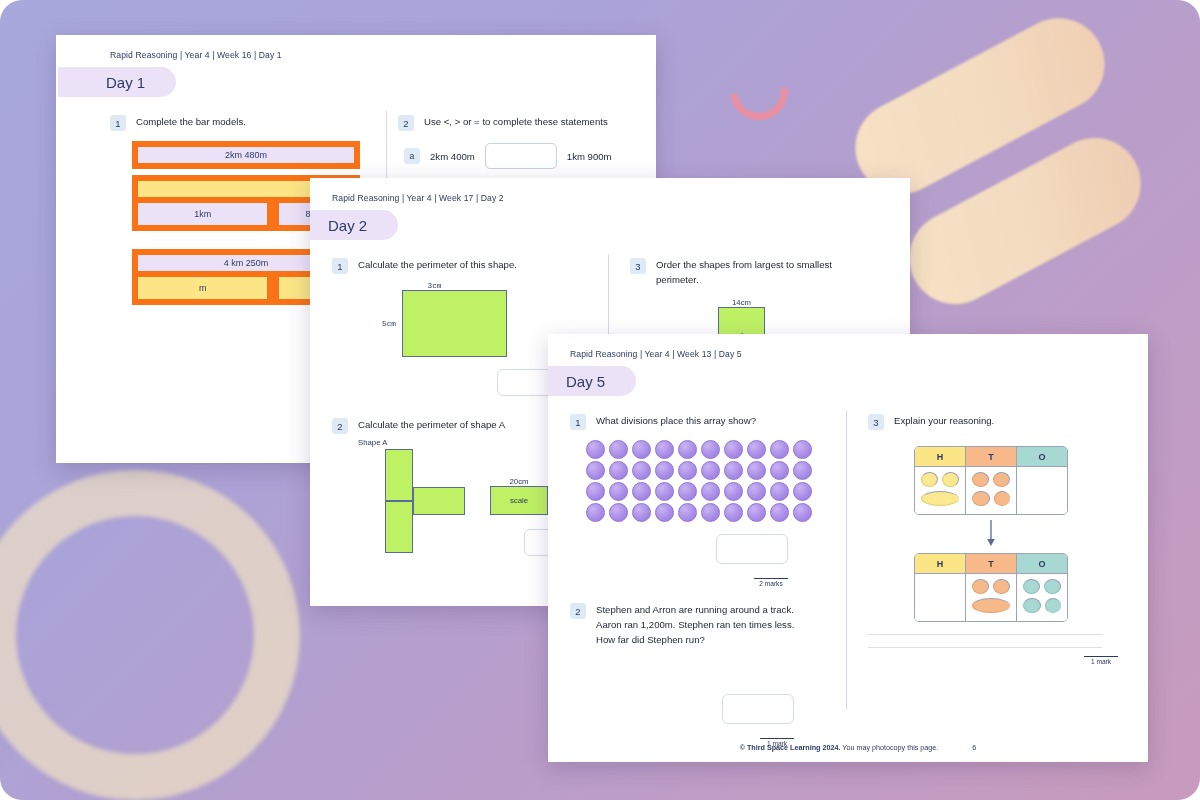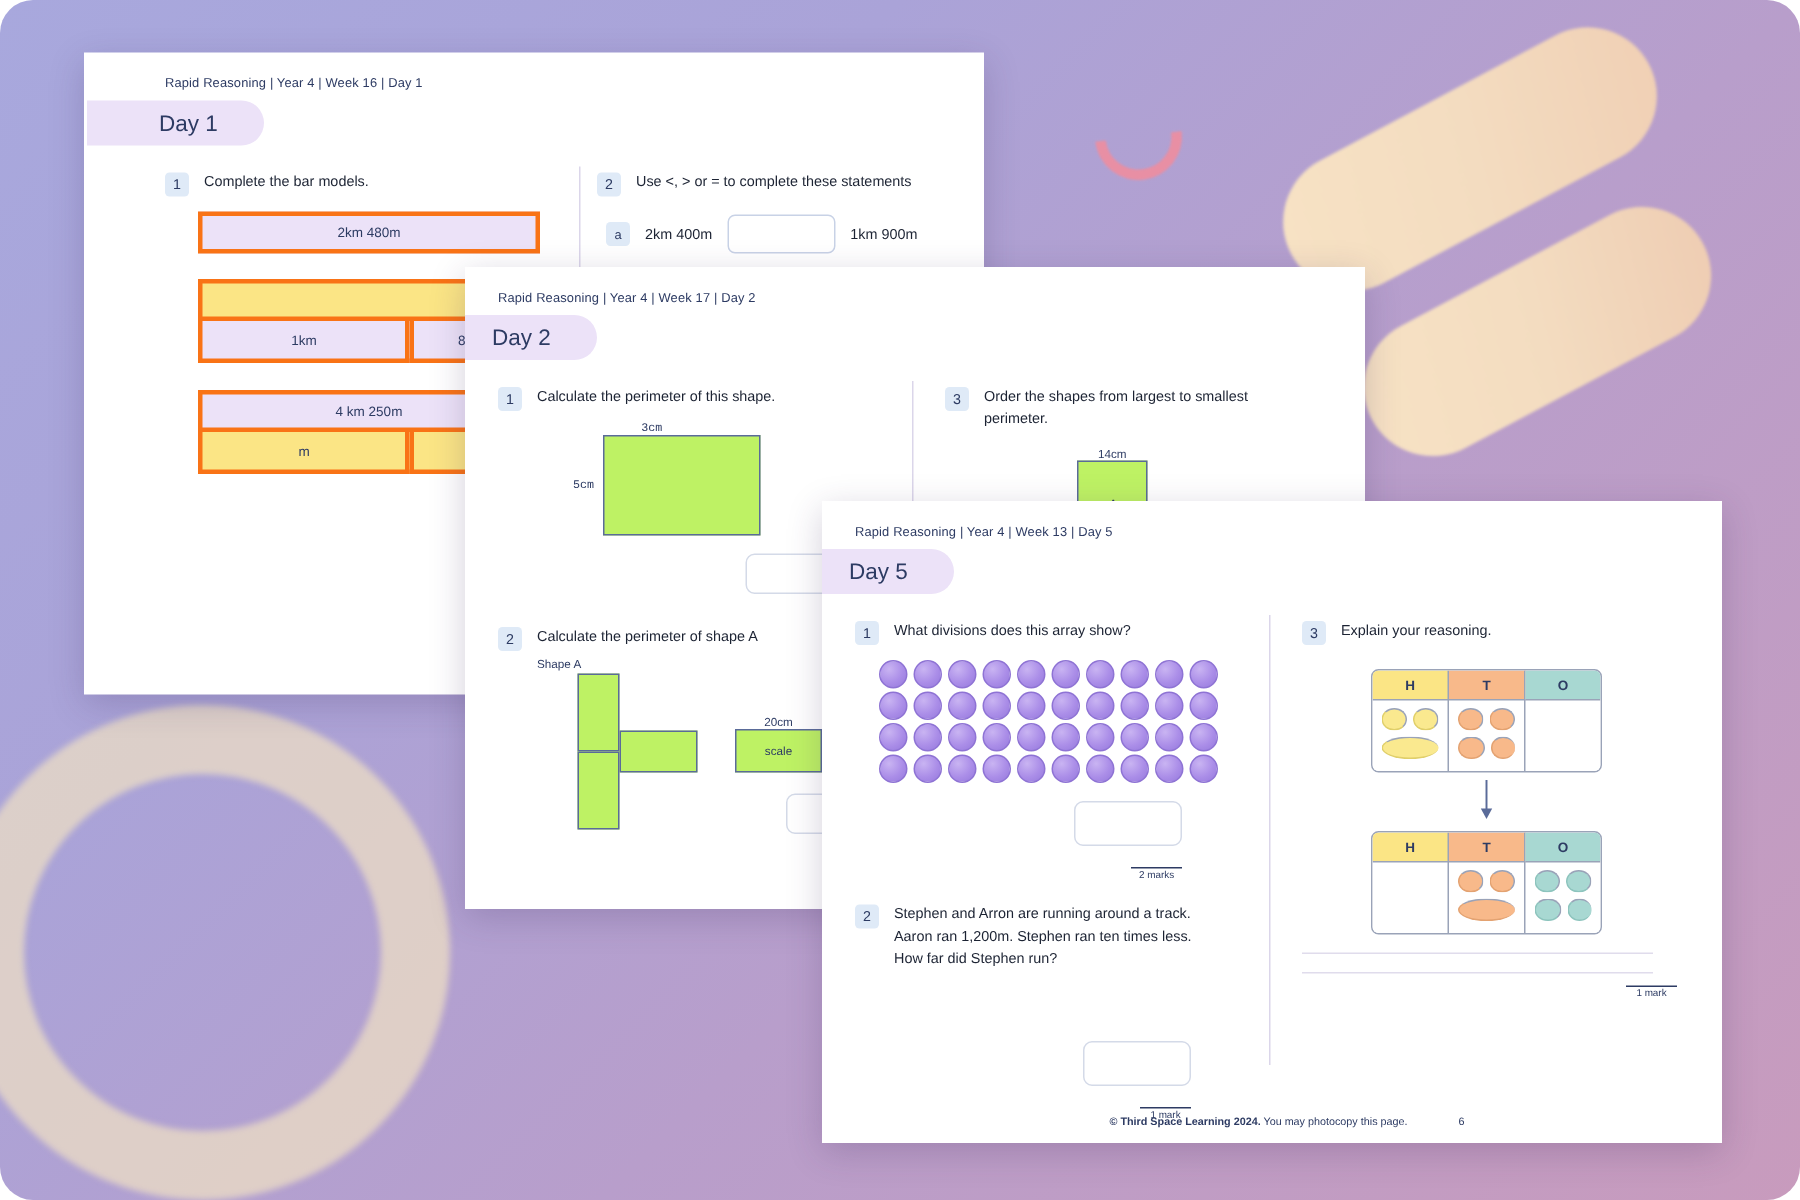--- a/index.html
+++ b/index.html
@@ -101,21 +101,21 @@
     color: #2d3b63;
     font-size: 9.5px;
     display: flex; align-items: center; justify-content: center;
   }
   .qtext { font-size: 9.6px; color: #1c2333; line-height: 1.55; }
 
   
   .barmodel { margin: 10px 0 0 22px; width: 228px; }
   .bar-row { display: flex; height: 28px; }
   .bar-cell {
-    border: 3px solid #f97316;
+    border: 6px solid #f97316;
     display: flex; align-items: center; justify-content: center;
     font-size: 9px; color: #2d3b63;
   }
   .bar-row + .bar-row .bar-cell { border-top: none; }
   .lilac  { background: #ece2f8; }
   .yellow { background: #fbe585; }
 
   
   .cmp-row { display: flex; align-items: center; gap: 10px; margin: 12px 0 0 6px; }
   .alabel {
@@ -206,21 +206,21 @@
           <div class="qnum">1</div>
           <div class="qtext">Complete the bar models.</div>
         </div>
 
         <div class="barmodel">
           <div class="bar-row">
             <div class="bar-cell lilac" style="width:100%">2km 480m</div>
           </div>
         </div>
 
-        <div class="barmodel" style="margin-top:17px">
+        <div class="barmodel" style="margin-top:6px">
           <div class="bar-row">
             <div class="bar-cell yellow" style="width:100%"></div>
           </div>
           <div class="bar-row">
             <div class="bar-cell lilac" style="width:62%">1km</div>
             <div class="bar-cell lilac" style="width:38%">800m</div>
           </div>
         </div>
 
         <div class="barmodel" style="margin-top:18px">
@@ -319,21 +319,21 @@
   <div class="sheet" id="sheet-day5">
     <div class="sheet-head">Rapid Reasoning | Year 4 | Week 13 | Day 5</div>
     <div class="day-pill">Day 5</div>
 
     <div class="columns">
       <div class="col-divider" style="height:300px"></div>
 
       <div class="col col-left">
         <div class="q">
           <div class="qnum">1</div>
-          <div class="qtext">What divisions does this array show?</div>
+          <div class="qtext">What divisions place this array show?</div>
         </div>
 
         <div class="array" id="counter-array" style="grid-template-columns: repeat(10, 21px);">
             <div class="counter"></div>
             <div class="counter"></div>
             <div class="counter"></div>
             <div class="counter"></div>
             <div class="counter"></div>
             <div class="counter"></div>
             <div class="counter"></div>

